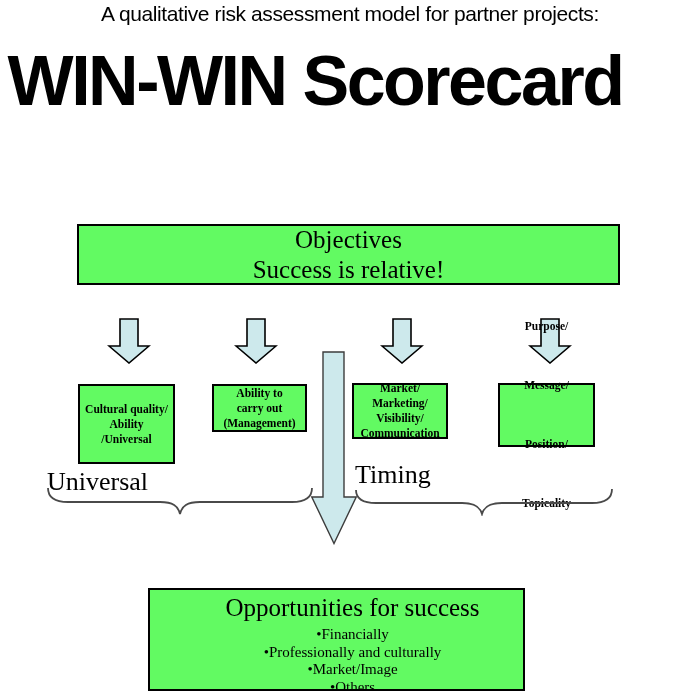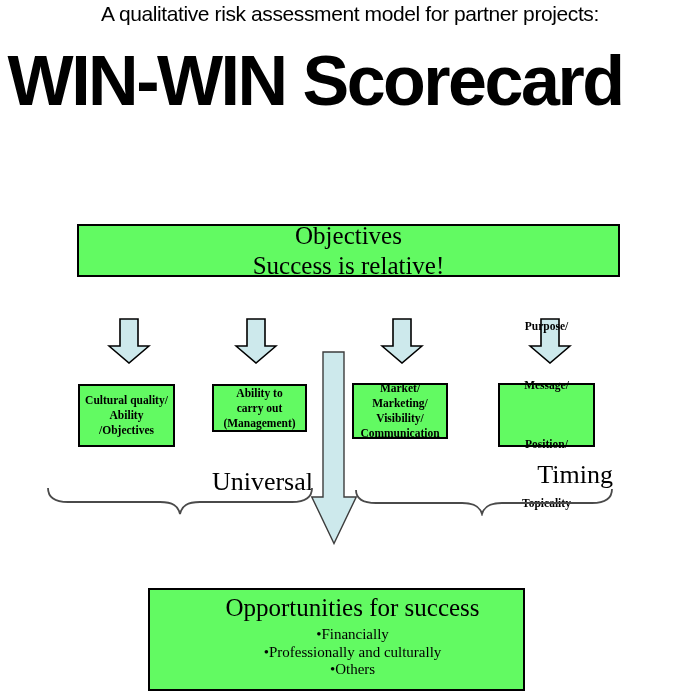--- a/index.html
+++ b/index.html
@@ -19,43 +19,43 @@
     font-family: "Liberation Sans", sans-serif; font-weight: bold;
     font-size: 70px; line-height: 70px; letter-spacing: -2.5px; white-space: nowrap;
   }
 
   .greenbox {
     background: var(--box-fill); border: 2px solid var(--border-col);
     box-sizing: border-box; text-align: center;
     display: flex; flex-direction: column; justify-content: center;
   }
   .objectives {
-    left: 77px; top: 224px; width: 543px; height: 53px;
+    left: 77px; top: 224px; width: 543px; height: 61px;
     font-size: 25px; line-height: 30px;
   }
   .factor {
     font-weight: bold; font-size: 11.5px; line-height: 15px;
   }
   .factor span { display: block; }
-  #factor-0 { left: 78px;  top: 384px; width: 97px; height: 63px; }
+  #factor-0 { left: 78px;  top: 384px; width: 97px; height: 80px; }
   #factor-1 { left: 212px; top: 384px; width: 95px; height: 48px; }
   #factor-2 { left: 352px; top: 383px; width: 96px; height: 56px; }
   #factor-3 { left: 498px; top: 383px; width: 97px; height: 64px; gap: 44px; }
 
   .small-arrow { width: 44px; height: 46px; top: 318px; }
   #arrow-0 { left: 107px; } #arrow-1 { left: 234px; }
   #arrow-2 { left: 380px; } #arrow-3 { left: 528px; }
   .small-arrow svg, .brace svg, .big-arrow svg { display: block; }
 
   .big-arrow { left: 311px; top: 351px; width: 46px; height: 194px; }
 
   .brace-left  { left: 47px;  top: 486px; }
   .brace-right { left: 355px; top: 488px; }
   .group-label {
-    text-align: right; font-size: 26px; line-height: 28px; white-space: nowrap;
+    text-align: left; font-size: 26px; line-height: 28px; white-space: nowrap;
   }
   .label-universal { left: 47px;  top: 468px; width: 266px; }
   .label-timing    { left: 355px; top: 461px; width: 258px; }
 
   .outcome {
     left: 148px; top: 588px; width: 377px; height: 103px;
     justify-content: flex-start; padding-top: 2px; padding-left: 32px;
   }
   .outcome-title { font-size: 25px; line-height: 32px; }
   .outcome-bullets {
@@ -91,21 +91,21 @@
 </span>
 <span class="abs small-arrow" id="arrow-3">
   <svg width="44" height="46" viewBox="0 0 44 46">
       <path d="M13,1 L31,1 L31,28 L42,28 L22,45 L2,28 L13,28 Z" fill="var(--arrow-fill)" stroke="var(--border-col)" stroke-width="1.6"></path>
     </svg>
 </span>
 
 <div class="abs greenbox factor" id="factor-0">
   <span>Cultural quality/</span>
   <span>Ability</span>
-  <span>/Objectives</span>
+  <span>/Universal</span>
 </div>
 <div class="abs greenbox factor" id="factor-1">
   <span>Ability to</span>
   <span>carry out</span>
   <span>(Management)</span>
 </div>
 <div class="abs greenbox factor" id="factor-2">
   <span>Market/</span>
   <span>Marketing/</span>
   <span>Visibility/</span>
@@ -136,15 +136,16 @@
   <svg width="258" height="28" viewBox="0 0 258 28">
       <path d="M1,2 C1,10 7,15 21,15 L107,15 C120,15 125,19 127,26 C129,19 134,15 147,15 L237,15 C251,15 257,10 257,1" fill="none" stroke="var(--brace-stroke)" stroke-width="1.8"></path>
     </svg>
 </span>
 
 <div class="abs greenbox outcome">
   <div class="outcome-title">Opportunities for success</div>
   <ul class="outcome-bullets">
     <li>•Financially</li>
     <li>•Professionally and culturally</li>
+    <li>•Market/Image</li>
     <li>•Others</li>
   </ul>
 </div>
 
 </body></html>

